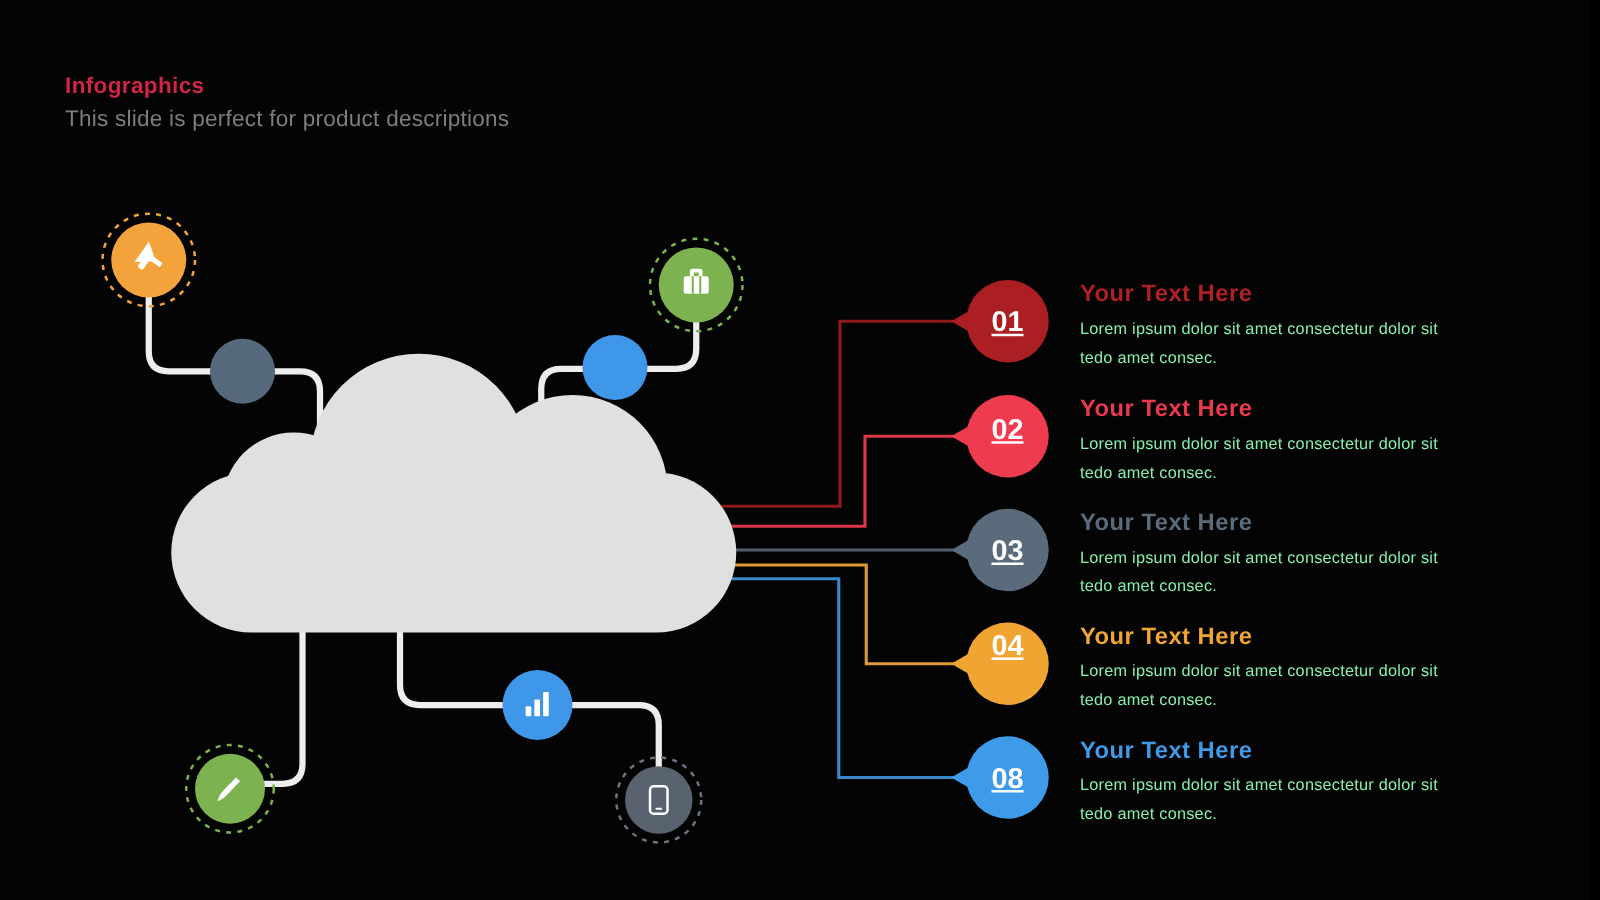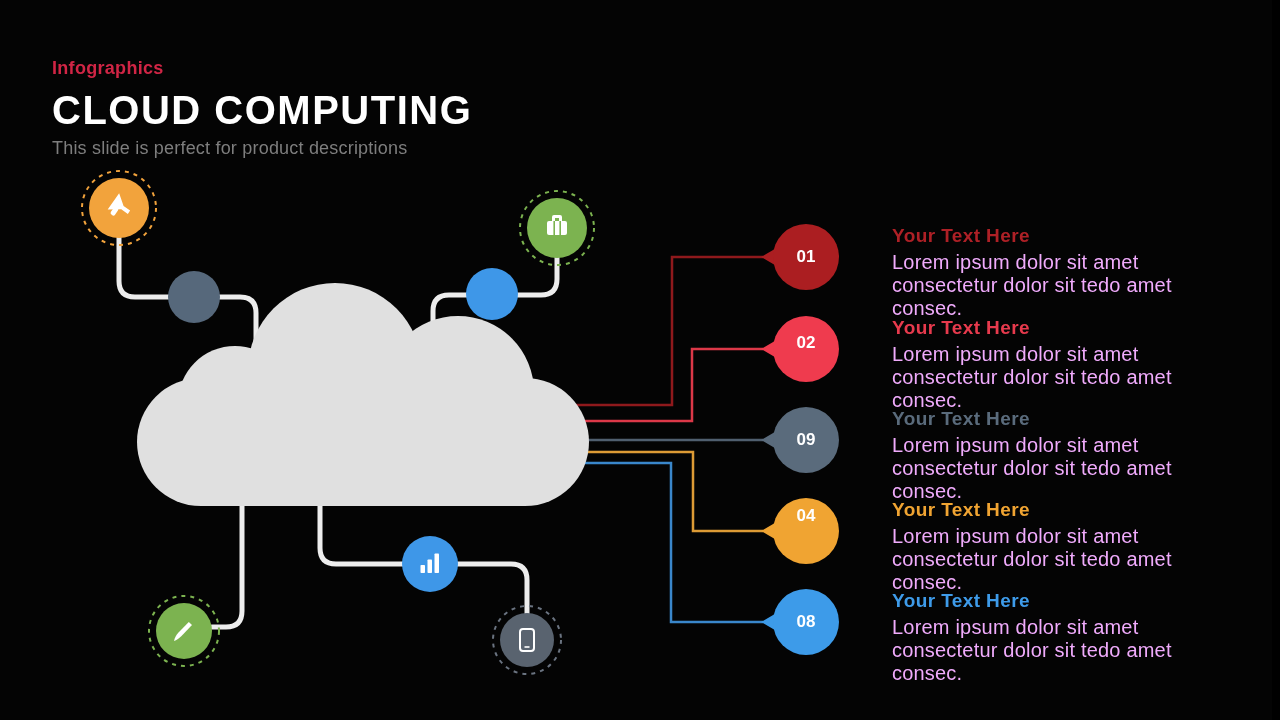--- a/index.html
+++ b/index.html
@@ -9,36 +9,35 @@
     font-family:"Liberation Sans", sans-serif;
   }
   
   .header{position:absolute;left:52px;top:58px;}
   .eyebrow{font-size:18px;font-weight:700;letter-spacing:0.3px;}
   .title{font-size:40px;font-weight:700;color:#ffffff;letter-spacing:1.5px;margin-top:9px;line-height:44px;}
   .subtitle{font-size:18px;color:#7e7e7e;margin-top:6px;letter-spacing:0.2px;}
   
   #diagram{position:absolute;left:0;top:0;width:1280px;height:720px;}
   
-  .row-text{position:absolute;left:864px;width:300px;margin-left:28px;}
+  .row-text{position:absolute;left:864px;width:300px;}
   .row-title{font-size:19px;font-weight:700;letter-spacing:0.4px;margin-bottom:4px;}
-  .row-body{font-size:20px;line-height:23px;color:#f0abfc;letter-spacing:0.2px;}
+  .row-body{font-size:13px;line-height:23px;color:#86efac;letter-spacing:0.2px;}
   .num-badge{
     position:absolute;left:773px;width:66px;height:66px;line-height:66px;
-    text-align:center;font-size:17px;font-weight:700;color:#ffffff;
+    text-align:center;font-size:23px;font-weight:700;color:#ffffff;text-decoration:underline;
   }
 </style>
 </head>
 <body>
 
 <div id="slide">
 
   <div class="header">
     <div class="eyebrow" style="color: rgb(208, 37, 69);">Infographics</div>
-    <div class="title">CLOUD COMPUTING</div>
     <div class="subtitle">This slide is perfect for product descriptions</div>
   </div>
 
   <svg id="diagram" viewBox="0 0 1280 720">
 
     <g fill="none" stroke-width="5" stroke-linecap="round" stroke="#EDEDED">
       <path d="M119,238 L119,281 Q119,297 135,297 L240,297 Q256,297 256,313 L256,342"></path>
       <path d="M557,254 L557,279 Q557,295 541,295 L449,295 Q433,295 433,311 L433,338"></path>
       <path d="M320,498 L320,548 Q320,564 336,564 L511,564 Q527,564 527,580 L527,616"></path>
       <path d="M242,498 L242,611 Q242,627 226,627 L212,627"></path>
@@ -116,21 +115,21 @@
       <circle cx="806" cy="440" r="33" fill="#5A6B7C"></circle>
       <polygon points="761,531 780,520 780,542" fill="#F0A432"></polygon>
       <circle cx="806" cy="531" r="33" fill="#F0A432"></circle>
       <polygon points="761,622 780,611 780,633" fill="#3D9BE9"></polygon>
       <circle cx="806" cy="622" r="33" fill="#3D9BE9"></circle>
     </g>
   </svg>
 
   <div class="num-badge" style="top:224px">01</div>
   <div class="num-badge" style="top:310px">02</div>
-  <div class="num-badge" style="top:407px">09</div>
+  <div class="num-badge" style="top:407px">03</div>
   <div class="num-badge" style="top:483px">04</div>
   <div class="num-badge" style="top:589px">08</div>
 
   <div class="row-text" style="top:225px">
     <div class="row-title" style="color: rgb(174, 32, 38);">Your Text Here</div>
     <div class="row-body">Lorem ipsum dolor sit amet consectetur dolor sit tedo amet consec.</div>
   </div>
   <div class="row-text" style="top:317px">
     <div class="row-title" style="color: rgb(231, 58, 77);">Your Text Here</div>
     <div class="row-body">Lorem ipsum dolor sit amet consectetur dolor sit tedo amet consec.</div>

